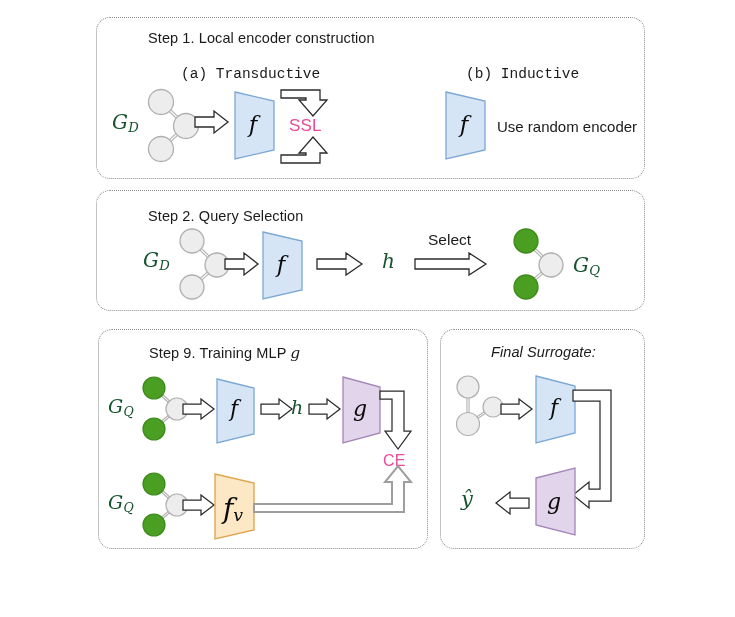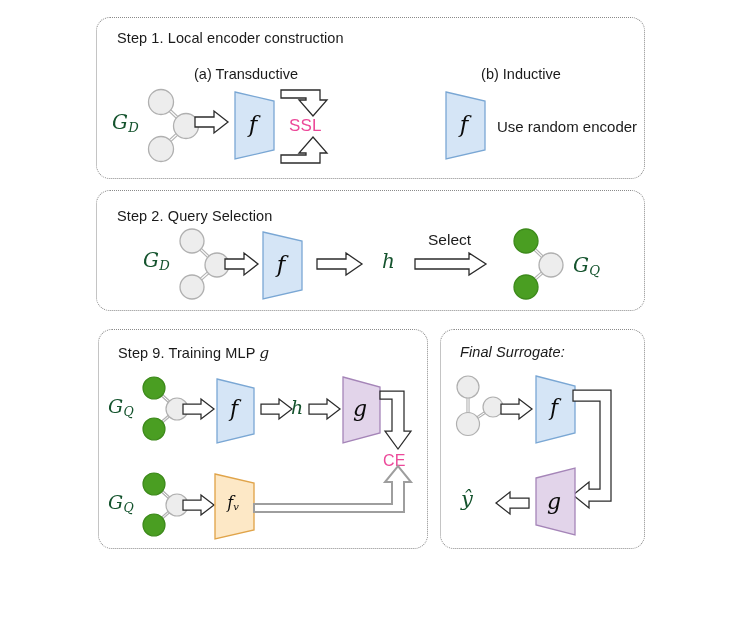--- a/index.html
+++ b/index.html
@@ -27,32 +27,34 @@
     border-radius: 14px;
     background: #ffffff;
     box-sizing: border-box;
   }
   .panel-title {
     position: absolute;
     font-size: 14.5px;
     color: #1a1a1a;
     white-space: nowrap;
     letter-spacing: 0.1px;
+    margin-left: 31px;
   }
   .panel-title .mathit {
     font-family: "DejaVu Serif", serif;
     font-style: italic;
     font-size: 15.5px;
   }
   .sublabel {
     position: absolute;
     font-size: 14.5px;
     color: #1a1a1a;
     white-space: nowrap;
-    text-align: center;
+    text-align: left;
+    font-family: Liberation Mono, monospace;
   }
   .plaintext {
     position: absolute;
     font-size: 14.5px;
     color: #1a1a1a;
     white-space: nowrap;
   }
   .mathlabel {
     position: absolute;
     font-family: "DejaVu Serif", serif;
@@ -259,21 +261,21 @@
     <circle cx="43" cy="35" r="11" fill="#ededed" stroke="#b0b0b0" stroke-width="1.2"></circle>
   </svg>
 
   <svg class="svgbox" style="left:182px; top:493px;" width="34" height="24" viewBox="0 0 34 24">
     <polygon points="1,7 19,7 19,2 32,12 19,22 19,17 1,17" fill="#ffffff" stroke="#2b2b2b" stroke-width="1.25"></polygon>
   </svg>
 
   <svg class="svgbox" style="left:212px; top:470px;" width="46" height="72" viewBox="0 0 46 72">
     <polygon points="3,4 42,13 42,60 3,69" fill="#fde8c6" stroke="#e0a44a" stroke-width="1.35"></polygon>
   </svg>
-  <div class="trapz-letter" style="left:212px; top:495px; width:42px; font-size:16px;">
+  <div class="trapz-letter" style="left:212px; top:495px; width:42px; font-size:28px;">
     <span>f</span><sub>v</sub>
   </div>
 
   <svg class="svgbox" style="left:252px; top:466px;" width="170" height="80" viewBox="0 0 170 80">
     <polygon points="2,46 152,46 152,16 159,16 146,0 133,16 140,16 140,38 2,38" fill="#ffffff" stroke="#9e9e9e" stroke-width="2" stroke-linejoin="miter"></polygon>
   </svg>
 
   <div class="panel" style="left:440px; top:329px; width:205px; height:220px;"></div>
 
   <div class="panel-title" style="left:460px; top:344px;font-style:italic;">Final Surrogate:</div>

